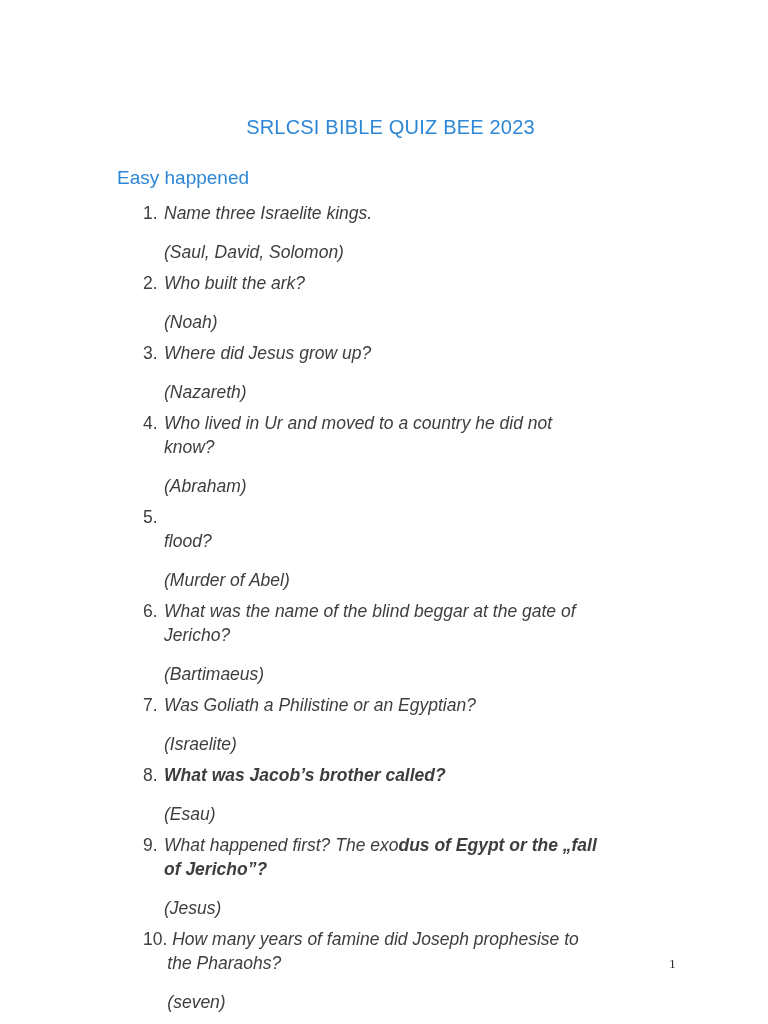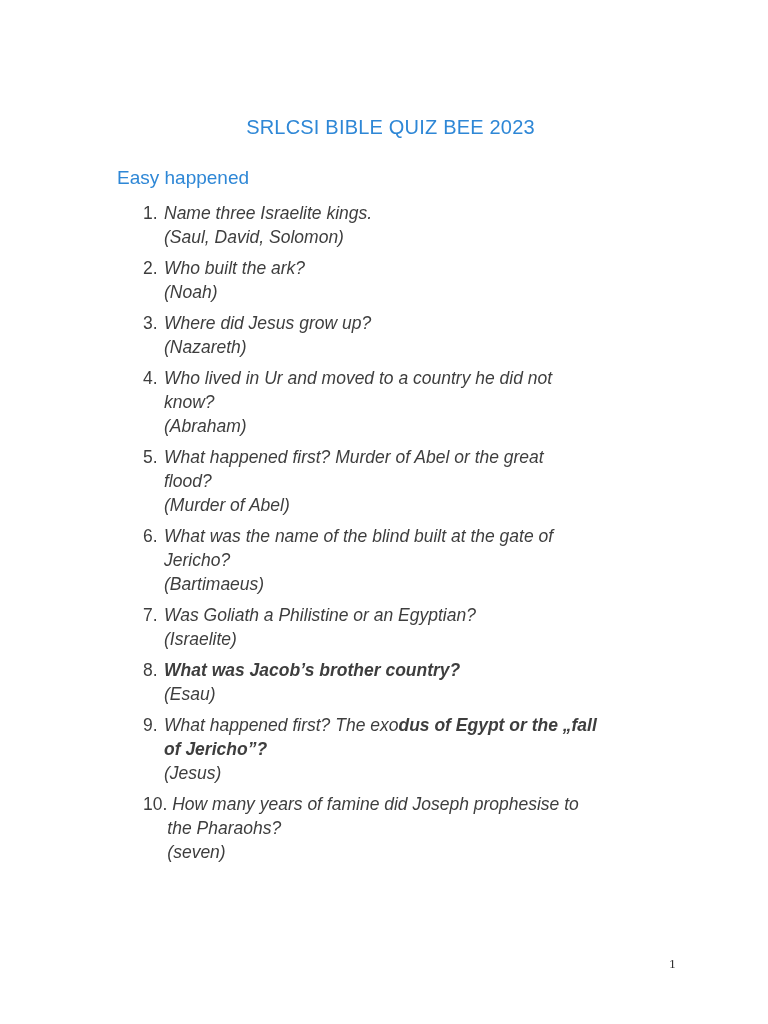--- a/index.html
+++ b/index.html
@@ -56,20 +56,21 @@
   .q-body {
     flex: 1;
     font-style: italic;
   }
   .q-text {
     white-space: pre-wrap;
   }
   .q-answer {
     display: block;
     white-space: pre-wrap;
+    margin-top: 15px;
   }
   .seg.b {
     font-weight: bold;
   }
   .page-number {
     position: absolute;
     top: 956px;
     left: 669px;
     font-family: "Liberation Serif", serif;
     font-size: 13.5px;
@@ -100,36 +101,36 @@
     <span class="q-body"><span class="q-text"><span class="seg">Where did Jesus grow up?</span></span><span class="q-answer">(Nazareth)</span></span>
   </li>
 
   <li class="q-item">
     <span class="q-num">4.</span>
     <span class="q-body"><span class="q-text"><span class="seg">Who lived in Ur and moved to a country he did not</span><br><span class="seg">know?</span></span><span class="q-answer">(Abraham)</span></span>
   </li>
 
   <li class="q-item">
     <span class="q-num">5.</span>
-    <span class="q-body"><span class="q-text"><span class="seg">What happened first? Murder of Abel or the great</span><br><span class="seg">flood?</span></span><span class="q-answer">(Murder of Abel)</span></span>
+    <span class="q-body"><span class="q-text"><br><span class="seg">flood?</span></span><span class="q-answer">(Murder of Abel)</span></span>
   </li>
 
   <li class="q-item">
     <span class="q-num">6.</span>
-    <span class="q-body"><span class="q-text"><span class="seg">What was the name of the blind built at the gate of</span><br><span class="seg">Jericho?</span></span><span class="q-answer">(Bartimaeus)</span></span>
+    <span class="q-body"><span class="q-text"><span class="seg">What was the name of the blind beggar at the gate of</span><br><span class="seg">Jericho?</span></span><span class="q-answer">(Bartimaeus)</span></span>
   </li>
 
   <li class="q-item">
     <span class="q-num">7.</span>
     <span class="q-body"><span class="q-text"><span class="seg">Was Goliath a Philistine or an Egyptian?</span></span><span class="q-answer">(Israelite)</span></span>
   </li>
 
   <li class="q-item">
     <span class="q-num">8.</span>
-    <span class="q-body"><span class="q-text"><span class="seg b">What was Jacob’s brother country?</span></span><span class="q-answer">(Esau)</span></span>
+    <span class="q-body"><span class="q-text"><span class="seg b">What was Jacob’s brother called?</span></span><span class="q-answer">(Esau)</span></span>
   </li>
 
   <li class="q-item">
     <span class="q-num">9.</span>
     <span class="q-body"><span class="q-text"><span class="seg">What happened first? The exo</span><span class="seg b">dus of Egypt or the „fall</span><br><span class="seg b">of Jericho”?</span></span><span class="q-answer">(Jesus)</span></span>
   </li>
 
   <li class="q-item">
     <span class="q-num">10.</span>
     <span class="q-body"><span class="q-text"><span class="seg"> How many years of famine did Joseph prophesise to</span><br><span class="seg">the Pharaohs?</span></span><span class="q-answer">(seven)</span></span>

